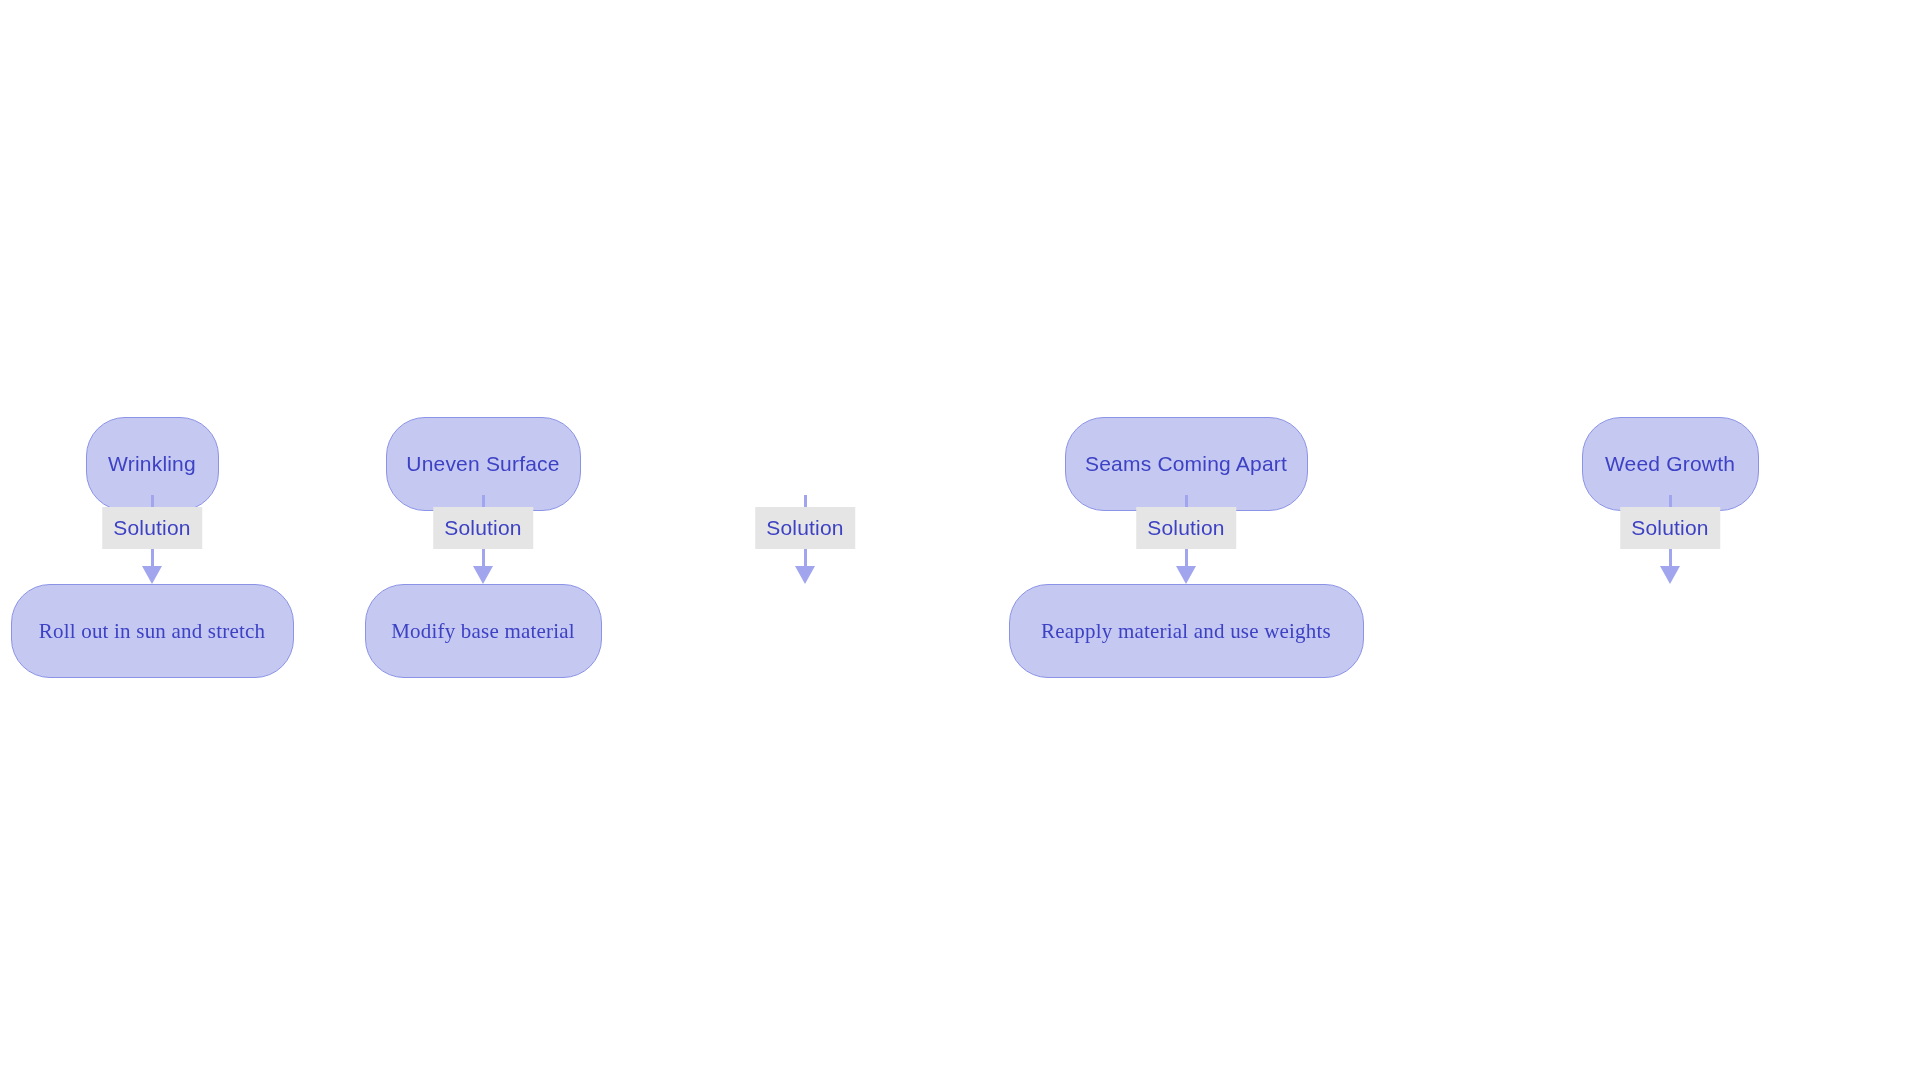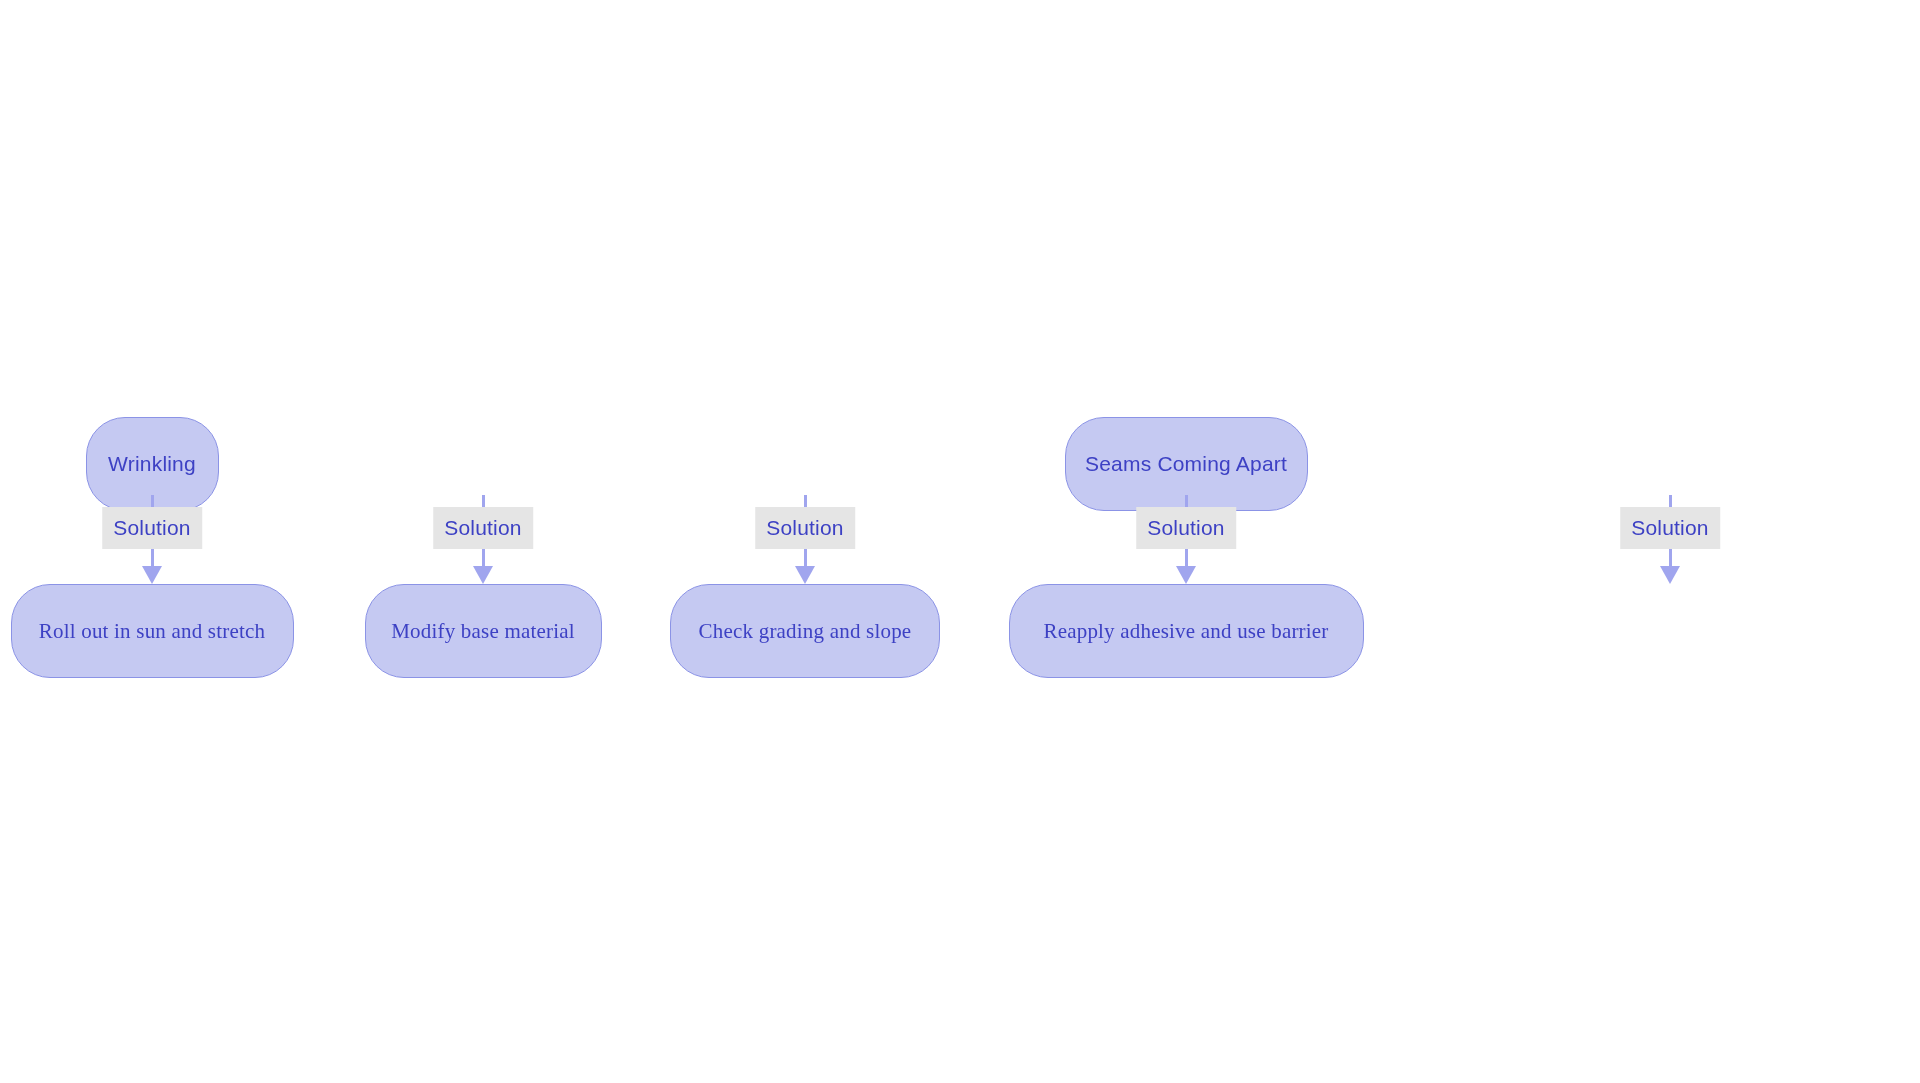--- a/index.html
+++ b/index.html
@@ -83,33 +83,34 @@
 <body>
 
 <div class="canvas">
 
   <div class="node problem-node c1">Wrinkling</div>
   <div class="arrow-line c1"></div>
   <div class="arrow-head c1"></div>
   <div class="edge-label c1">Solution</div>
   <div class="node solution-node c1">Roll out in sun and stretch</div>
 
+  <div class="node problem-node c2">Uneven Surface</div>
   <div class="arrow-line c2"></div>
   <div class="arrow-head c2"></div>
   <div class="edge-label c2">Solution</div>
   <div class="node solution-node c2">Modify base material</div>
 
   <div class="arrow-line c3"></div>
   <div class="arrow-head c3"></div>
   <div class="edge-label c3">Solution</div>
-  <div class="node solution-node c3">Check grading and slope</div>
 
   <div class="node problem-node c4">Seams Coming Apart</div>
   <div class="arrow-line c4"></div>
   <div class="arrow-head c4"></div>
   <div class="edge-label c4">Solution</div>
-  <div class="node solution-node c4">Reapply adhesive and use barrier</div>
+  <div class="node solution-node c4">Reapply material and use weights</div>
 
+  <div class="node problem-node c5">Weed Growth</div>
   <div class="arrow-line c5"></div>
   <div class="arrow-head c5"></div>
   <div class="edge-label c5">Solution</div>
 
 </div>
 
 </body></html>

